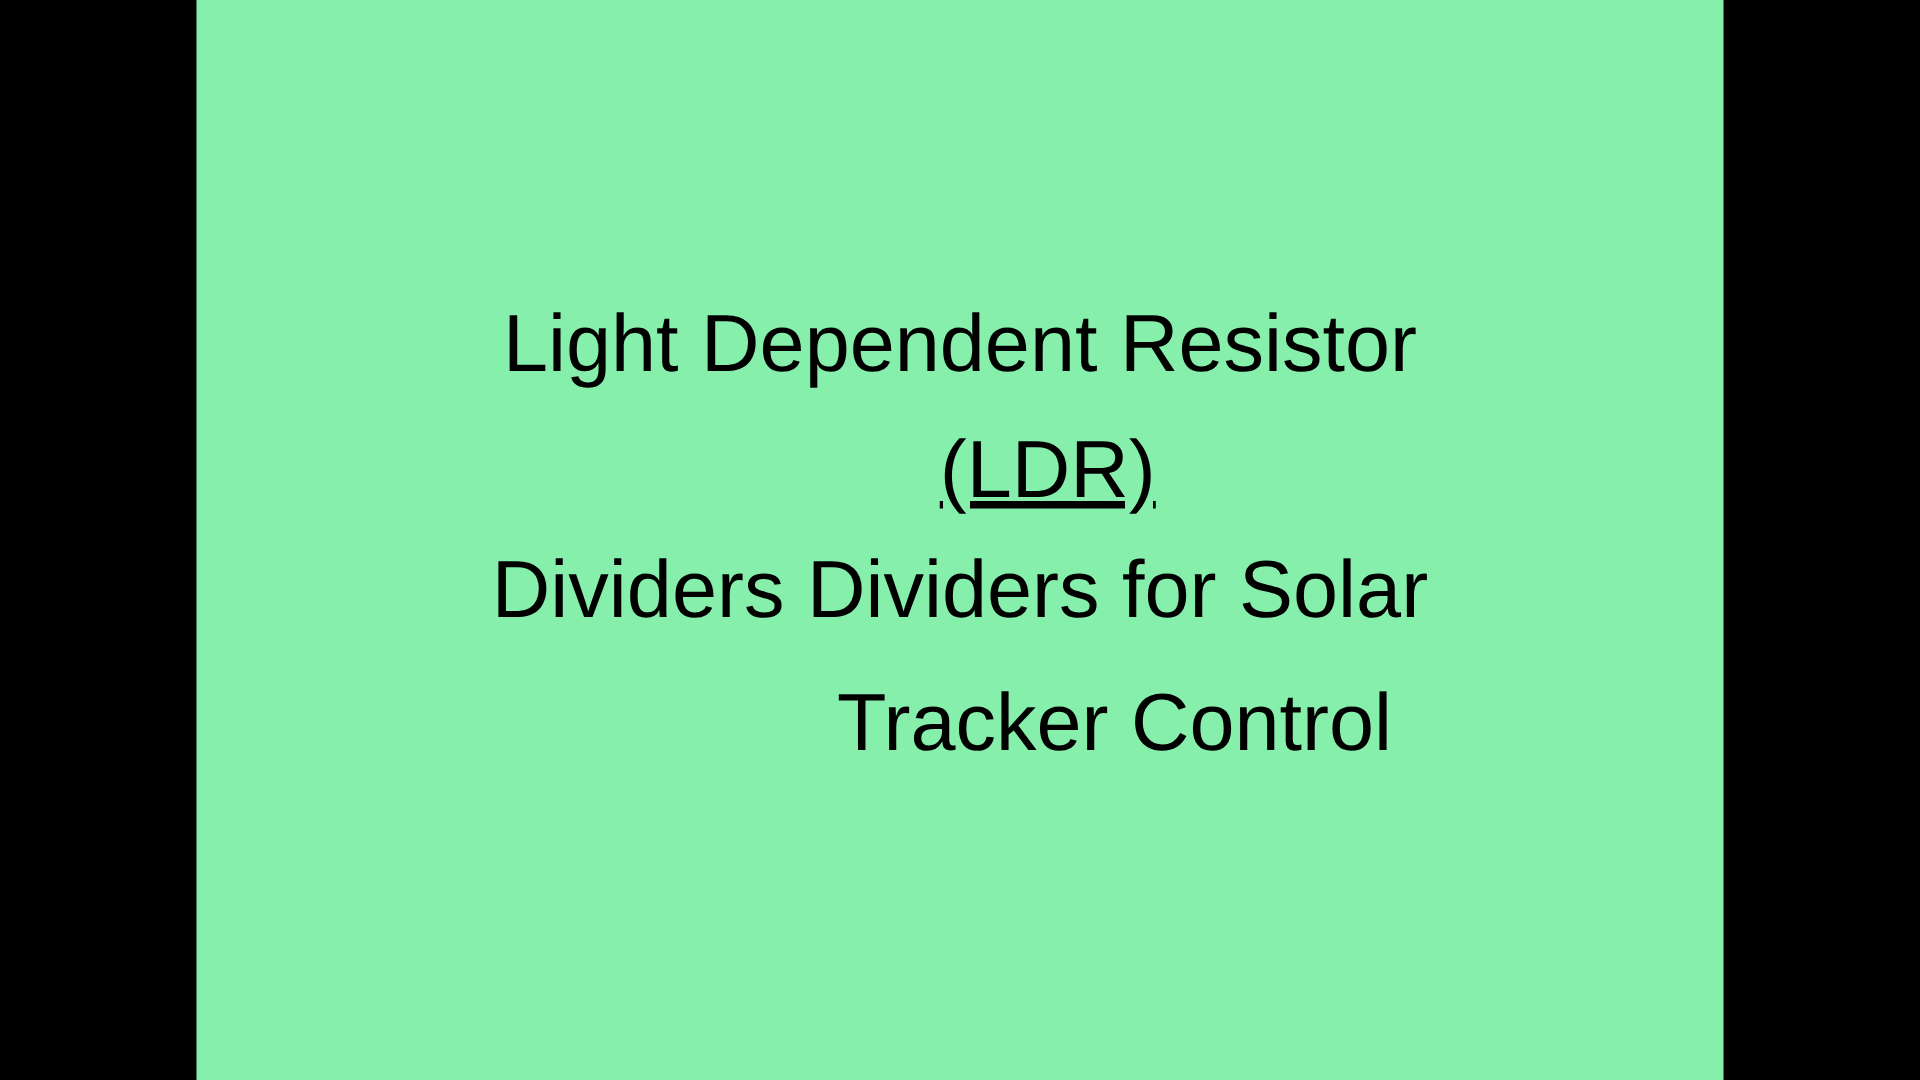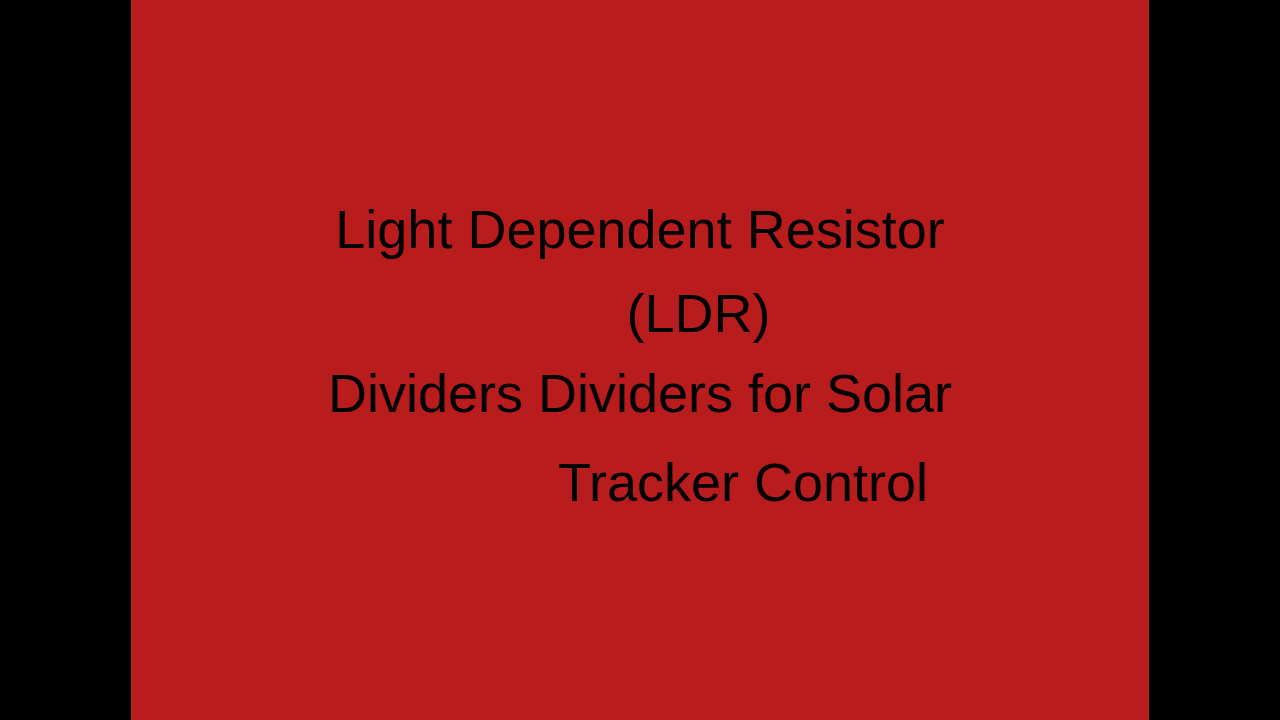--- a/index.html
+++ b/index.html
@@ -15,39 +15,39 @@
       width: 1280px;
       height: 720px;
       background: #000000;
     }
     .slide {
       position: absolute;
       left: 131px;
       top: 0;
       width: 1018px;
       height: 720px;
-      background: #b91c1c;
+      background: #86efac;
     }
     .title-block {
       position: absolute;
       left: 0;
       width: 1018px;
       top: 196px;
       text-align: center;
       font-family: "Liberation Sans", sans-serif;
       color: #000000;
       font-size: 54px;
       line-height: 1;
     }
     .line {
       display: block;
       white-space: nowrap;
     }
     .l1 { position: absolute; left: 0; width: 1018px; top: 6px; }
-    .l2 { position: absolute; left: 0; width: 1135px; top: 90px; }
+    .l2 { position: absolute; left: 0; width: 1135px; top: 90px; text-decoration: underline; }
     .l3 { position: absolute; left: 0; width: 1018px; top: 170px; }
     .l4 { position: absolute; left: 0; width: 1224px; top: 259px; }
   </style>
 </head>
 <body>
 
 <div class="stage">
   <div class="slide">
     <div class="title-block">
       <span class="line l1">Light Dependent Resistor</span>

